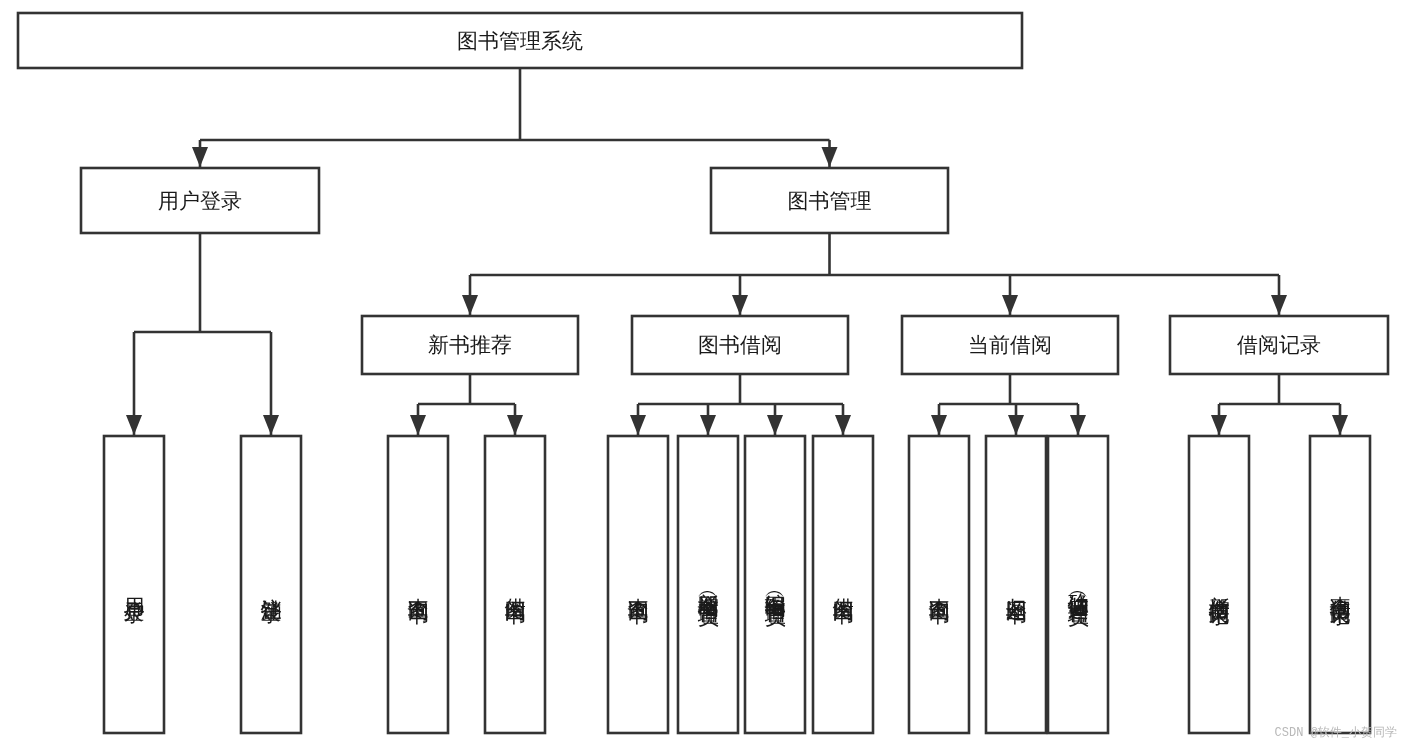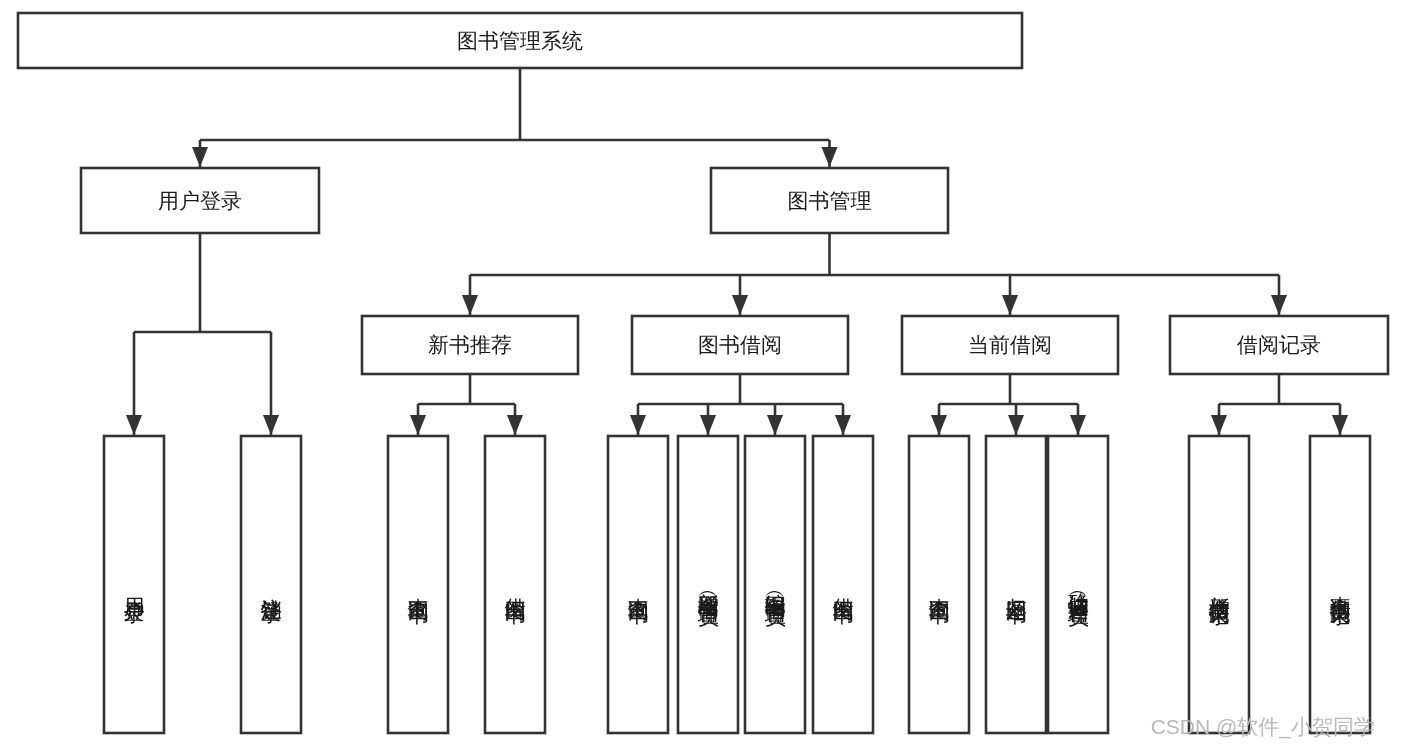--- a/index.html
+++ b/index.html
@@ -59,24 +59,24 @@
     color: #1a1a1a;
     letter-spacing: 2px;
     white-space: nowrap;
     display: flex;
     align-items: center;
     justify-content: center;
     pointer-events: none;
   }
   .watermark {
     position: absolute;
-    right: 30px;
+    right: 8px;
     bottom: 6px;
-    font-family: Liberation Sans, sans-serif;
-    font-size: 21px;
+    font-family: Liberation Mono, monospace;
+    font-size: 12px;
     color: #b8b8b8;
     white-space: nowrap;
     pointer-events: none;
   }
 </style>
 </head>
 <body>
 
 <div id="diagram-root">
 

